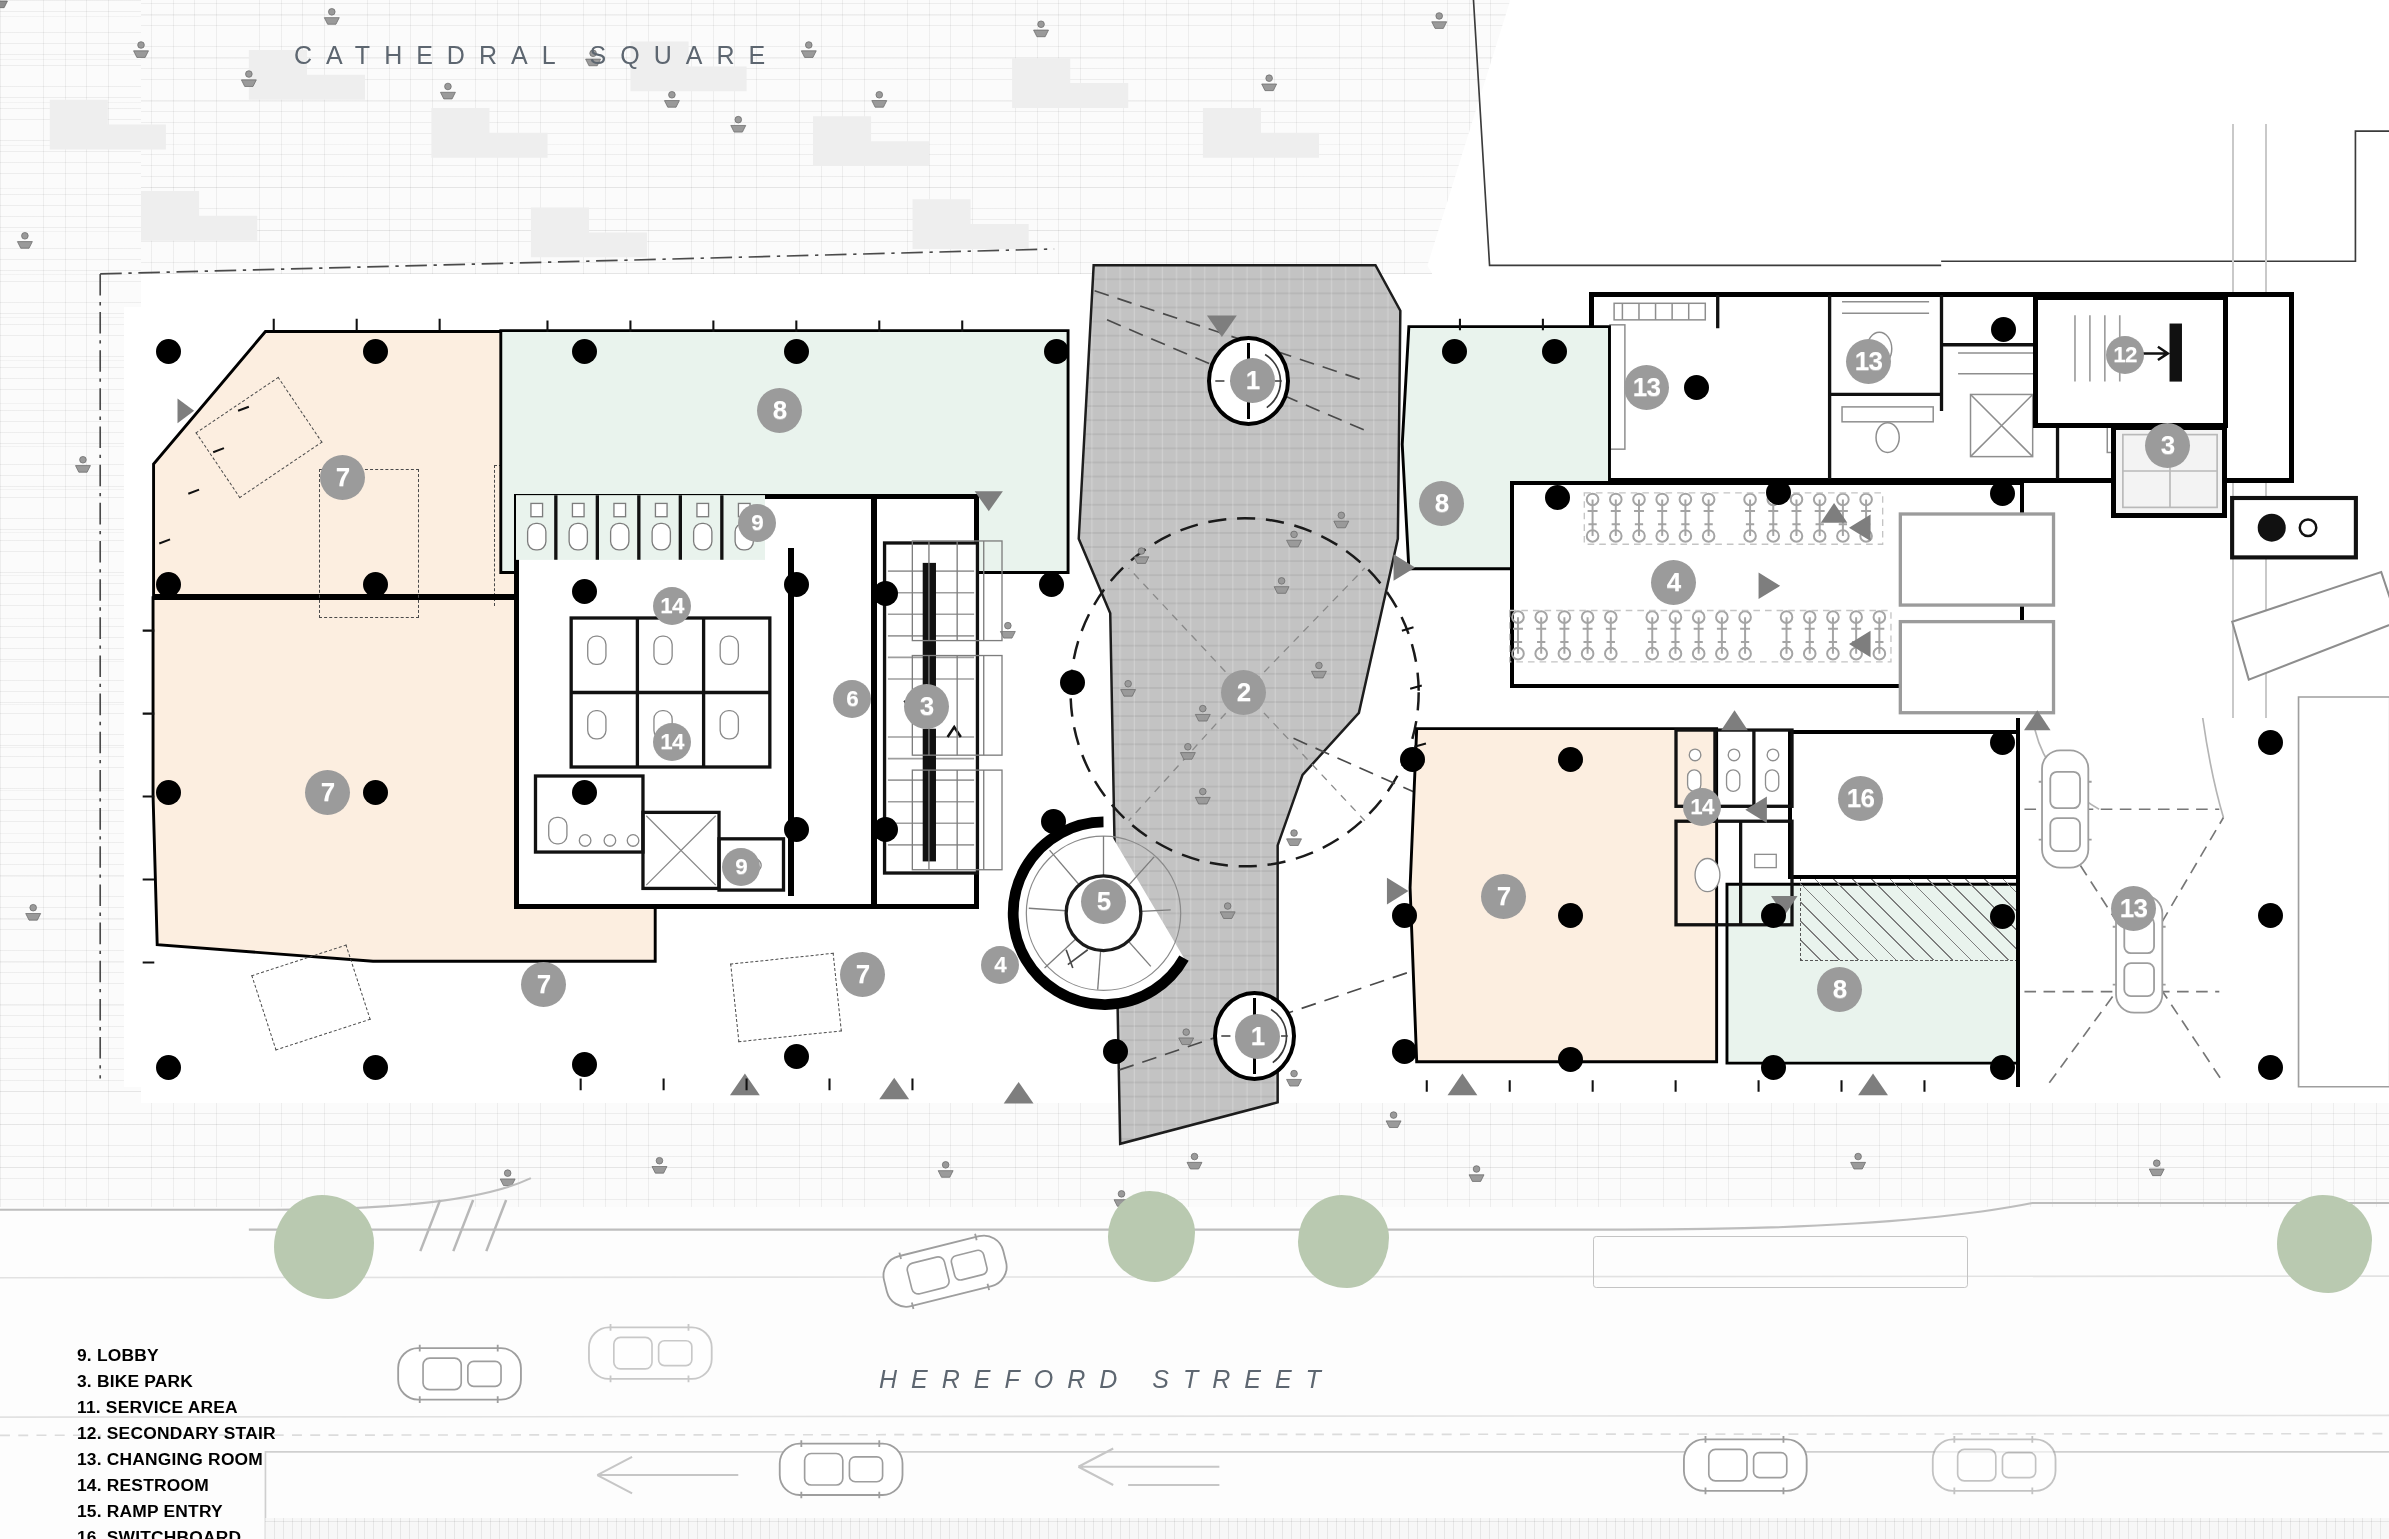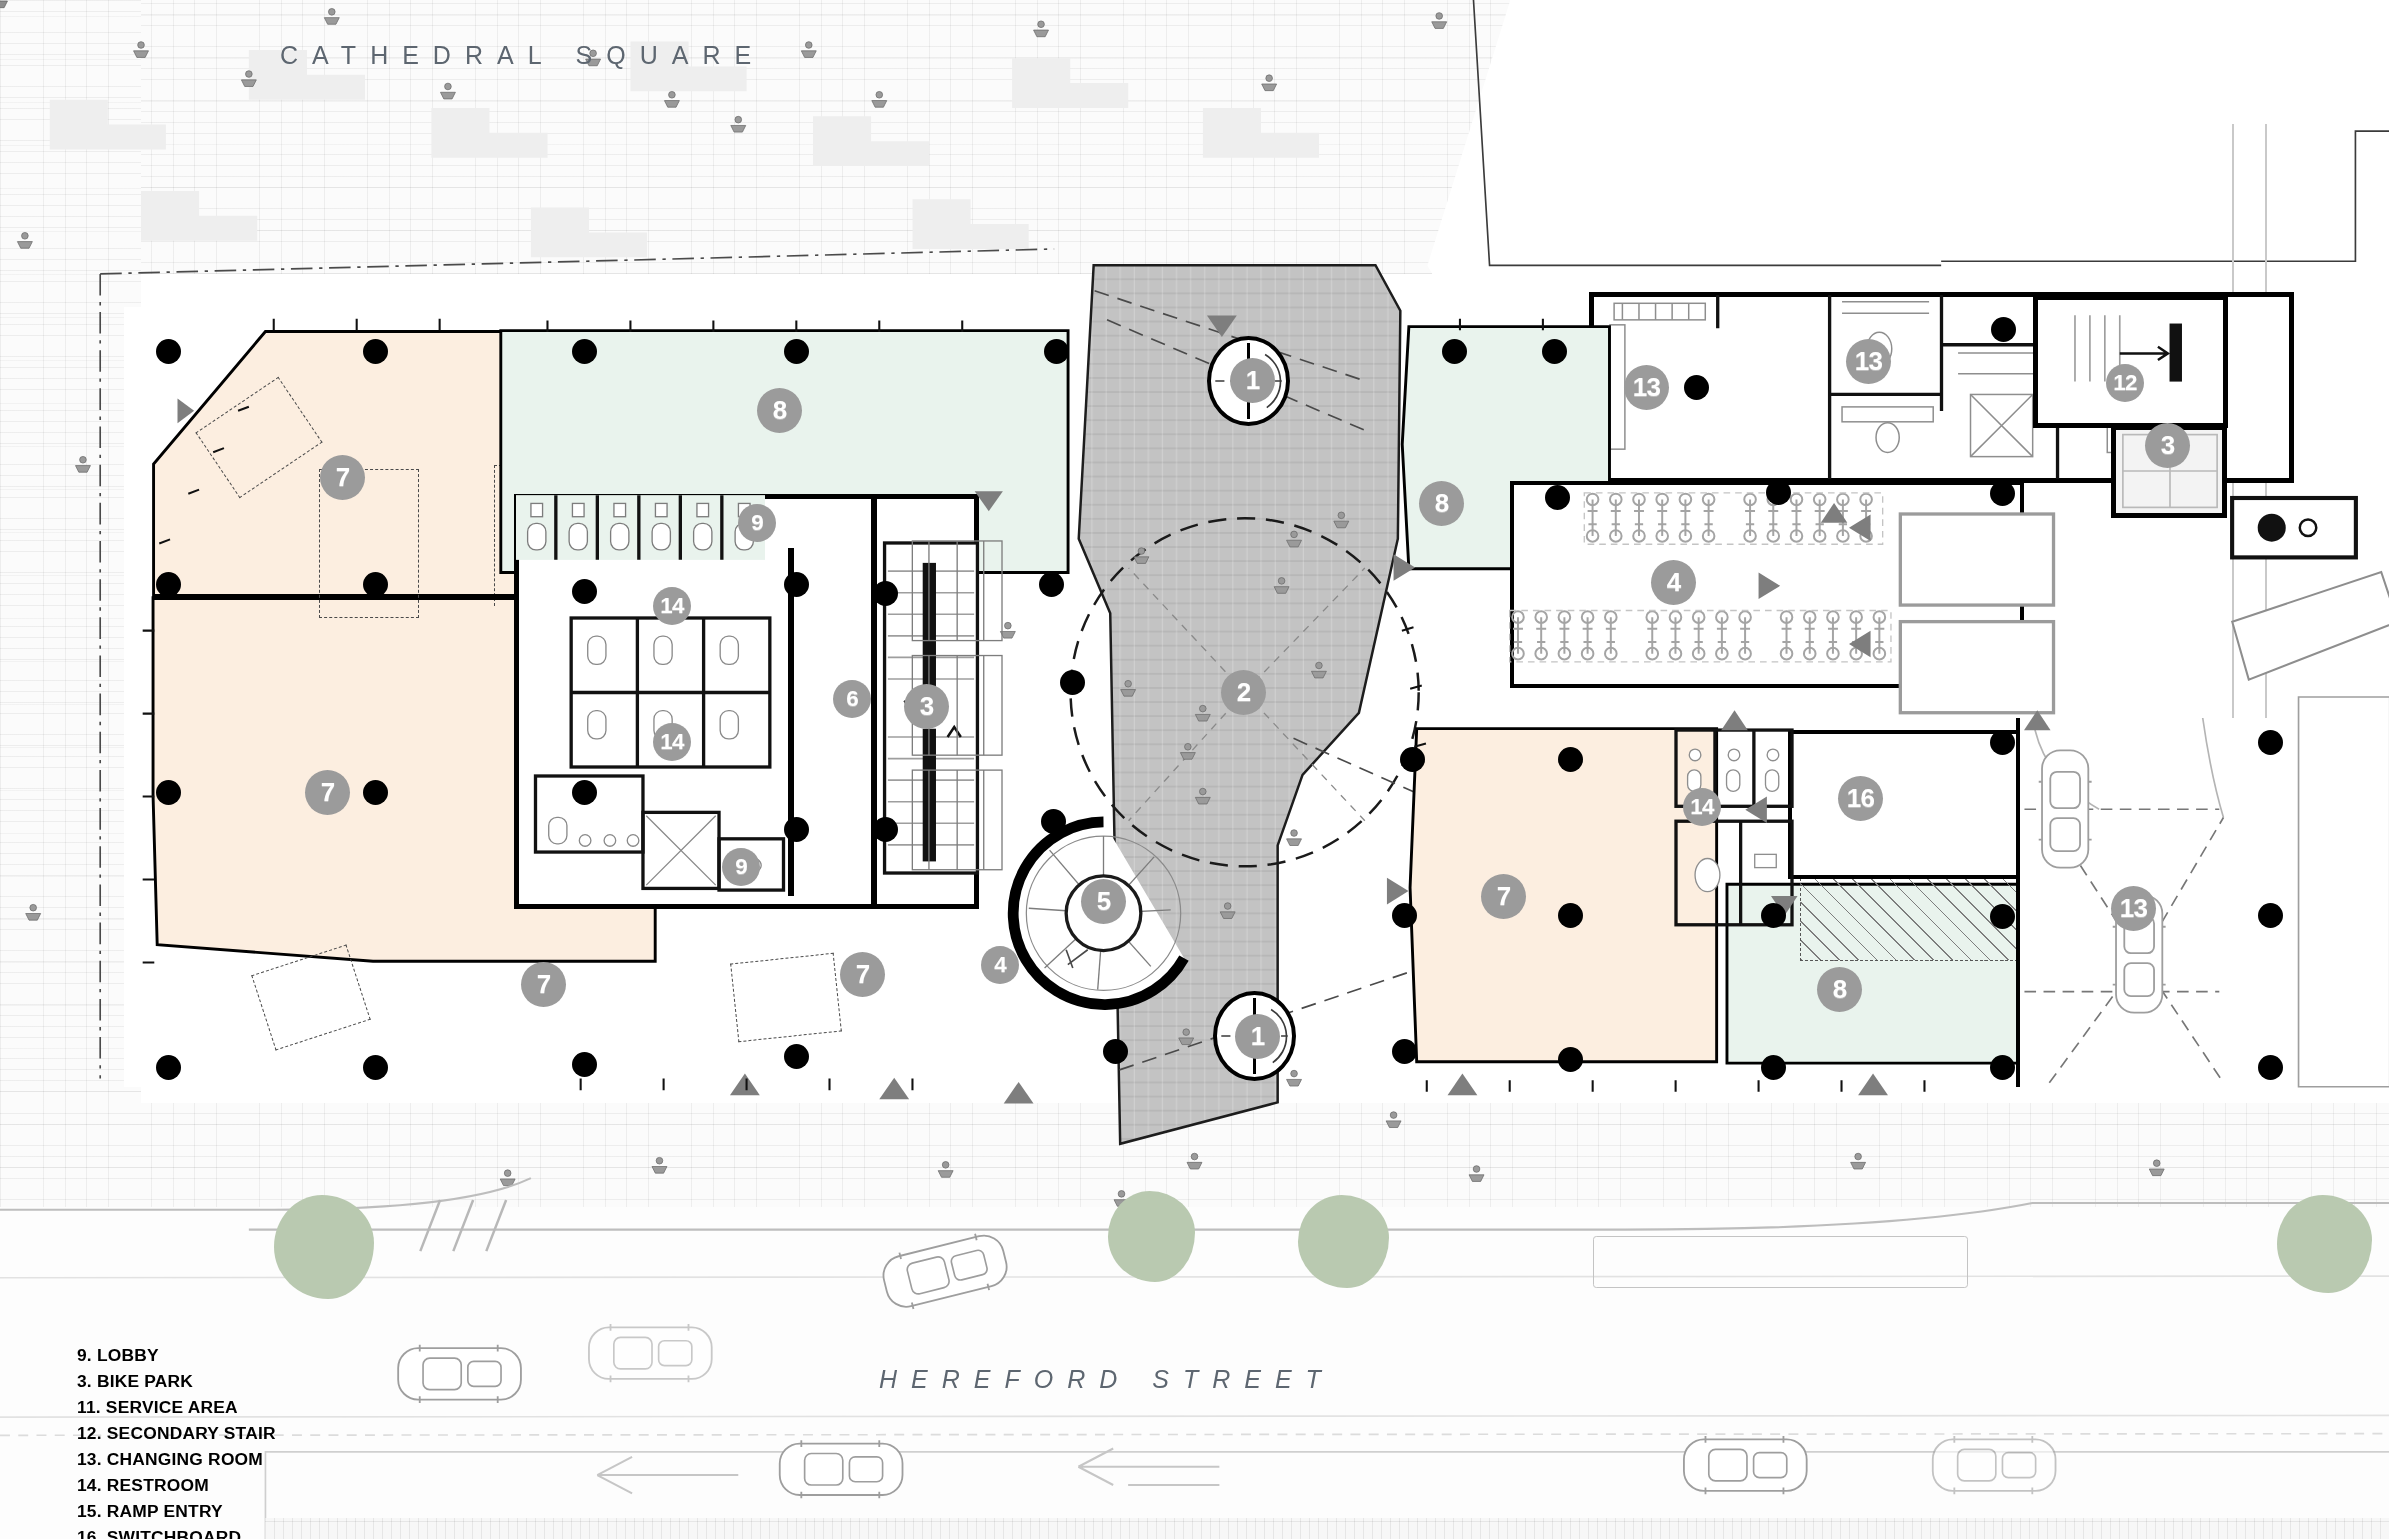--- a/index.html
+++ b/index.html
@@ -617,30 +617,30 @@
   <div class="mk m" style="left:305px;top:770px;">7</div>
   <div class="mk m" style="left:521px;top:962px;">7</div>
   <div class="mk m" style="left:840px;top:952px;">7</div>
   <div class="mk m" style="left:1481px;top:874px;">7</div>
   <div class="mk m" style="left:757px;top:388px;">8</div>
   <div class="mk m" style="left:1419px;top:481px;">8</div>
   <div class="mk m" style="left:1817px;top:967px;">8</div>
   <div class="mk s" style="left:738px;top:504px;">9</div>
   <div class="mk s" style="left:722px;top:848px;">9</div>
   <div class="mk m" style="left:1651px;top:560px;">4</div>
-  <div class="mk s" style="left:2106px;top:336px;margin-top:28px;">12</div>
+  <div class="mk s" style="left:2106px;top:336px;">12</div>
   <div class="mk m" style="left:1624px;top:365px;">13</div>
   <div class="mk m" style="left:1846px;top:339px;">13</div>
   <div class="mk s" style="left:653px;top:587px;">14</div>
   <div class="mk s" style="left:653px;top:723px;">14</div>
   <div class="mk s" style="left:1683px;top:788px;">14</div>
   <div class="mk m" style="left:2111px;top:886px;">13</div>
   <div class="mk m" style="left:1838px;top:776px;">16</div>
 
-  <div class="placelabel" style="left:280px;top:41px;">CATHEDRAL SQUARE</div>
+  <div class="placelabel" style="left:294px;top:41px;">CATHEDRAL SQUARE</div>
   <div class="placelabel" style="left:879px;top:1365px;font-style:italic;">HEREFORD STREET</div>
 
   <div id="legend" style="left:0;top:1342px;">
 
     <div class="legcol" style="left:77px;">
       <div class="legrow">9. LOBBY</div>
       <div class="legrow">3. BIKE PARK</div>
       <div class="legrow">11. SERVICE AREA</div>
       <div class="legrow">12. SECONDARY STAIR</div>
       <div class="legrow">13. CHANGING ROOM</div>

